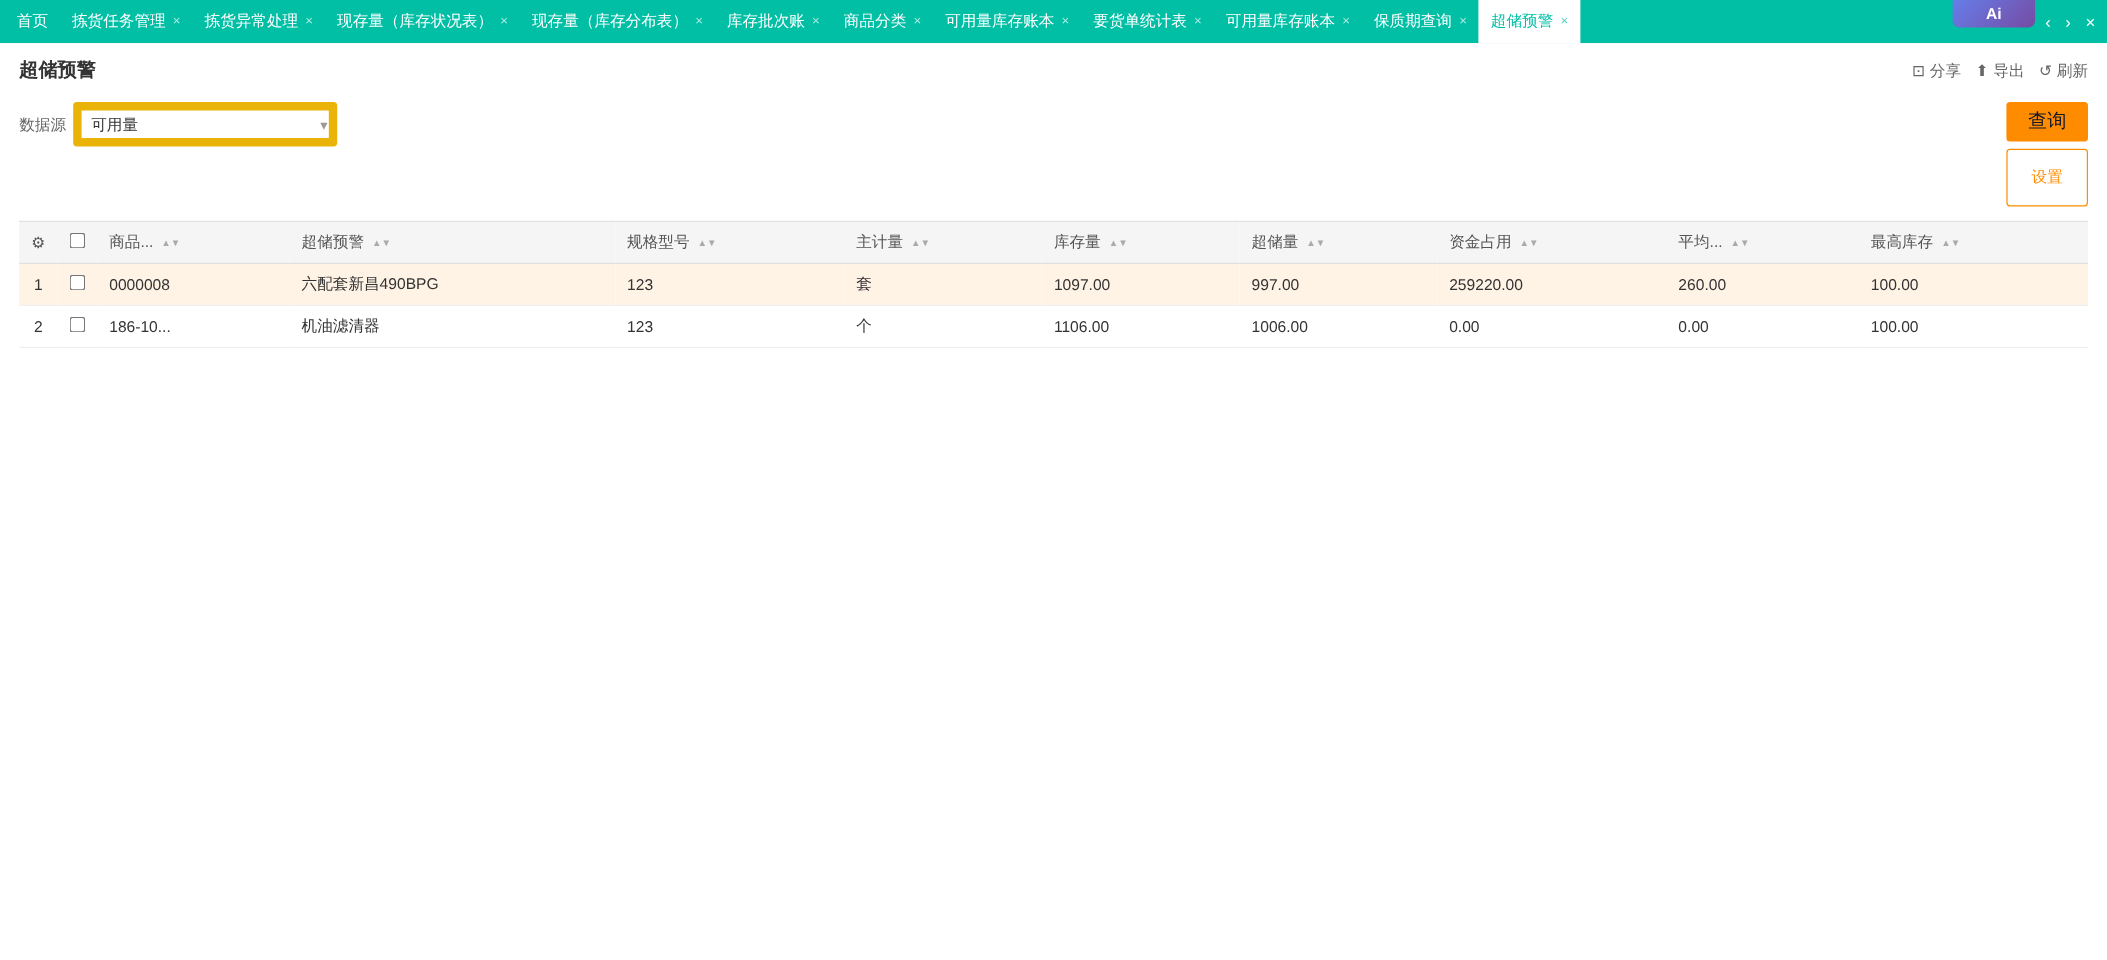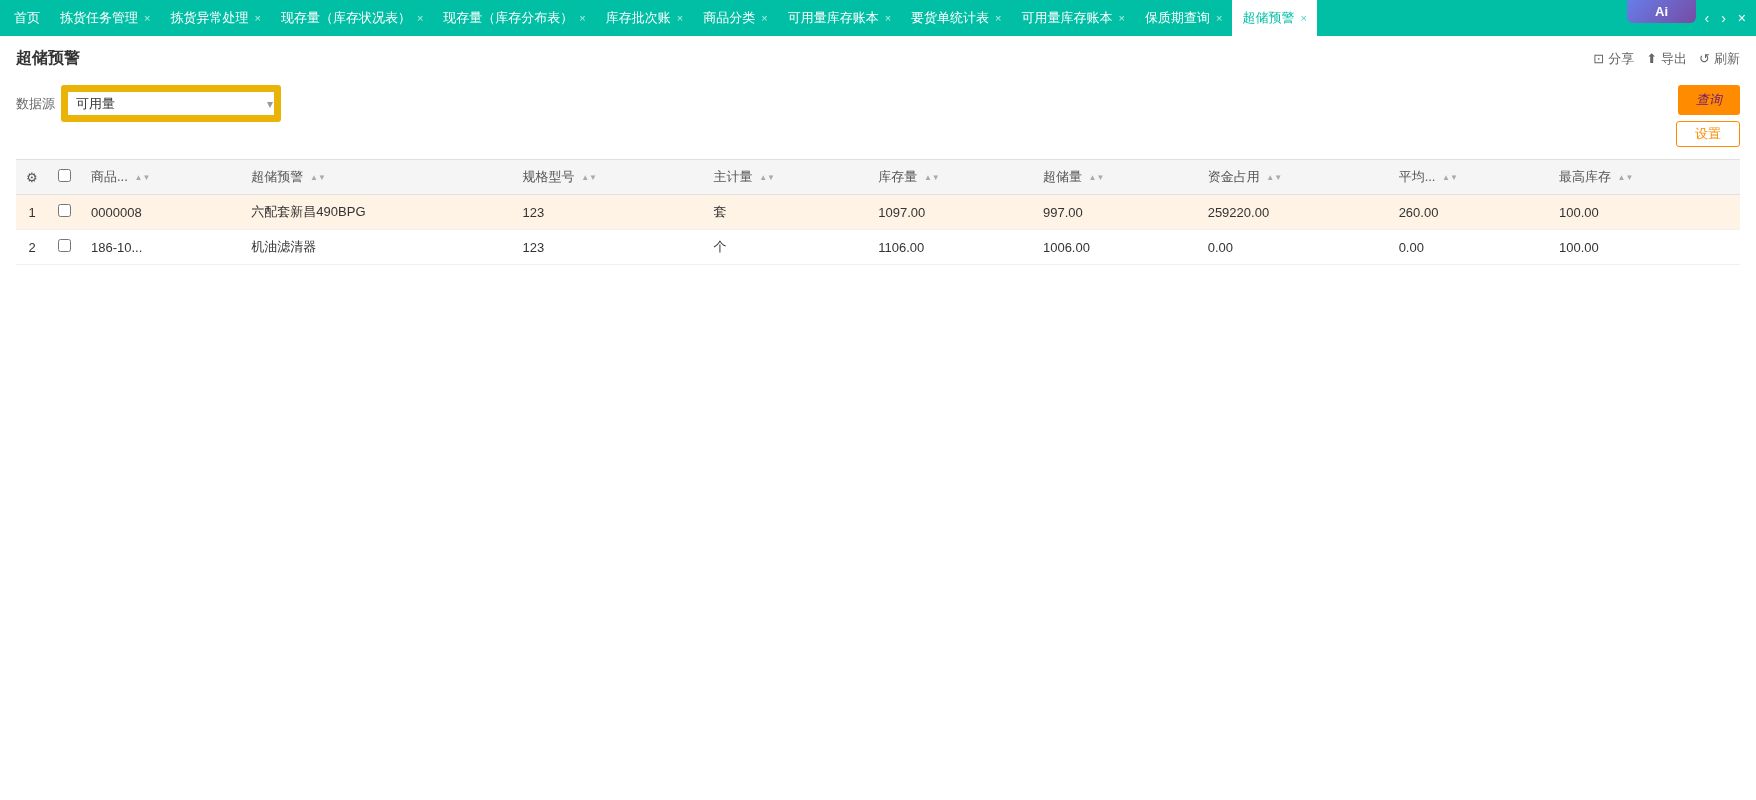--- a/index.html
+++ b/index.html
@@ -119,35 +119,34 @@
       right: 8px;
       top: 50%;
       transform: translateY(-50%);
       color: #999;
       pointer-events: none;
       font-size: 12px;
     }
 
     .btn-query {
       background: #ff8c00;
-      color: #701a75;
+      color: #0f172a;
       border: none;
       border-radius: 3px;
       padding: 6px 18px;
-      font-size: 13px;
+      font-size: 16px;
       cursor: pointer;
       margin-left: auto;
-      font-style: italic;
     }
     .btn-set {
       background: #fff;
       color: #ff8c00;
       border: 1px solid #ff8c00;
       border-radius: 3px;
-      padding: 3px 18px;
+      padding: 14px 18px;
       font-size: 13px;
       cursor: pointer;
     }
 
     .filter-buttons {
       display: flex;
       flex-direction: column;
       gap: 6px;
       margin-left: auto;
     }

